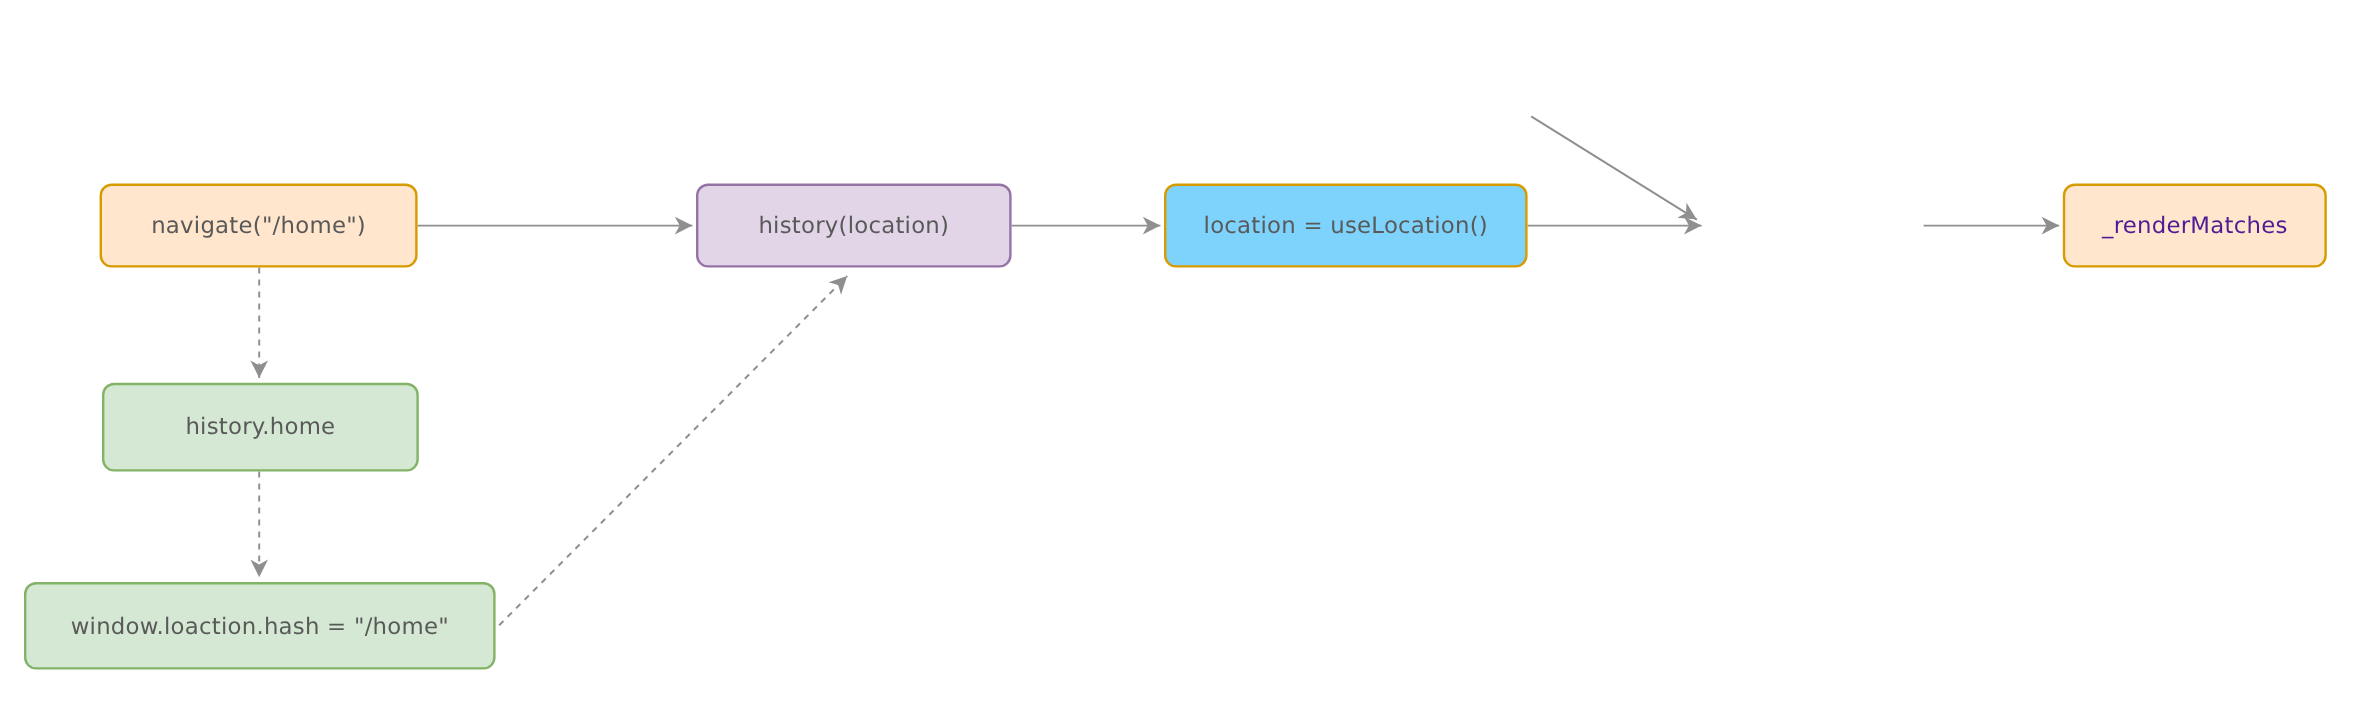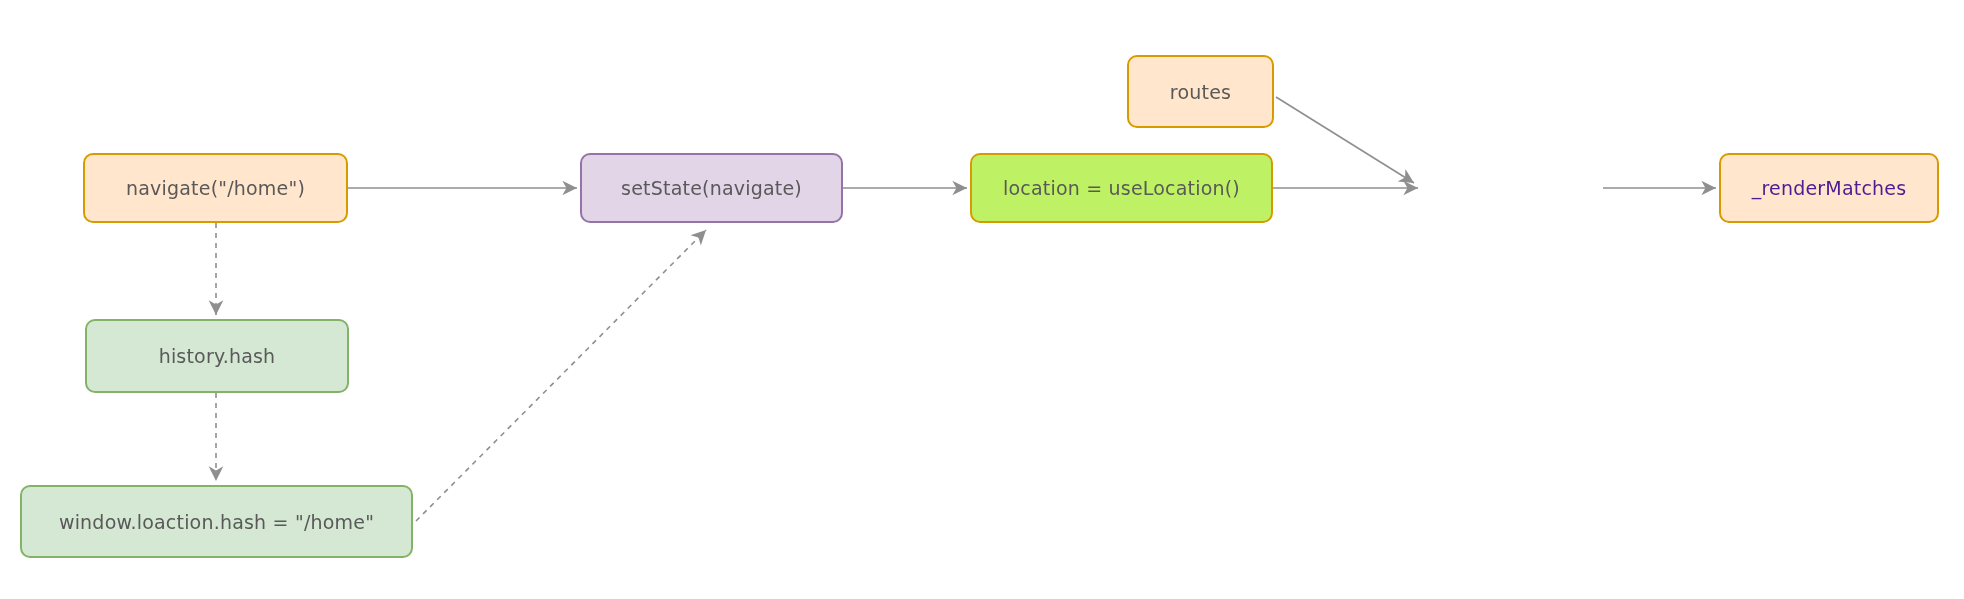--- a/index.html
+++ b/index.html
@@ -66,31 +66,28 @@
       <line x1="1276" y1="97" x2="1414" y2="183" class="edge-solid" stroke="#8f8f8f" marker-end="url(#arrowhead)"></line>
       <line x1="216" y1="223" x2="216" y2="315" class="edge-dashed" stroke="#8f8f8f" marker-end="url(#arrowhead)"></line>
       <line x1="216" y1="393" x2="216" y2="481" class="edge-dashed" stroke="#8f8f8f" marker-end="url(#arrowhead)"></line>
       <line x1="416" y1="521" x2="706" y2="230" class="edge-dashed" stroke="#8f8f8f" marker-end="url(#arrowhead)"></line>
     </svg>
 
   <div class="node" style="left: 83px; top: 153px; width: 265px; height: 70px; background: rgb(255, 230, 204); border-color: rgb(215, 155, 0); color: rgb(89, 89, 89);">
     <span>navigate("/home")</span>
   </div>
   <div class="node" style="left: 580px; top: 153px; width: 263px; height: 70px; background: rgb(225, 213, 231); border-color: rgb(150, 115, 166); color: rgb(89, 89, 89);">
-    <span>setState(navigate)</span>
+    <span>history(location)</span>
   </div>
-  <div class="node" style="left: 970px; top: 153px; width: 303px; height: 70px; background: #bef264; border-color: rgb(215, 155, 0); color: rgb(89, 89, 89); text-align: right;">
+  <div class="node" style="left: 970px; top: 153px; width: 303px; height: 70px; background: #7dd3fc; border-color: rgb(215, 155, 0); color: rgb(89, 89, 89); text-align: right;">
     <span>location = useLocation()</span>
   </div>
   <div class="node" style="left: 1719px; top: 153px; width: 220px; height: 70px; background: rgb(255, 230, 204); border-color: rgb(215, 155, 0); color: #4c1d95;">
     <span>_renderMatches</span>
   </div>
-  <div class="node" style="left: 1127px; top: 55px; width: 147px; height: 73px; background: rgb(255, 230, 204); border-color: rgb(215, 155, 0); color: rgb(89, 89, 89);">
-    <span>routes</span>
-  </div>
   <div class="node" style="left: 85px; top: 319px; width: 264px; height: 74px; background: rgb(213, 232, 212); border-color: rgb(130, 179, 102); color: rgb(89, 89, 89);">
-    <span>history.hash</span>
+    <span>history.home</span>
   </div>
   <div class="node" style="left: 20px; top: 485px; width: 393px; height: 73px; background: rgb(213, 232, 212); border-color: rgb(130, 179, 102); color: rgb(89, 89, 89);">
     <span>window.loaction.hash = "/home"</span>
   </div>
 
 </div>
 
 </body></html>

